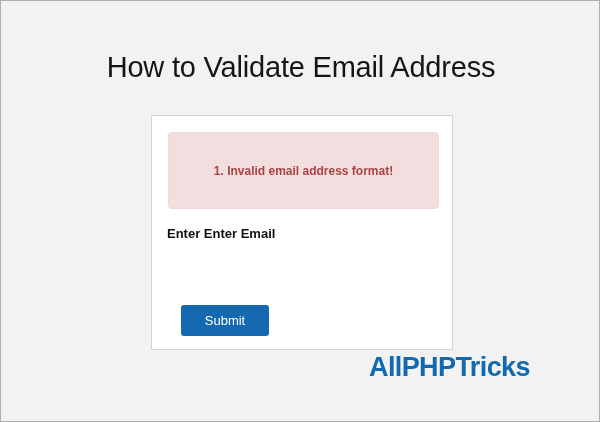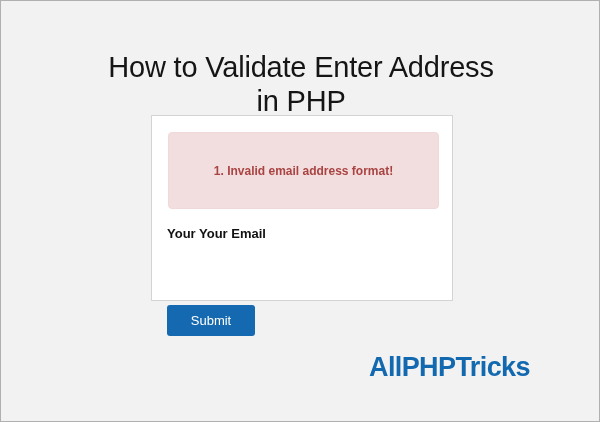--- a/index.html
+++ b/index.html
@@ -40,21 +40,21 @@
   .page-heading .line2 {
     display: block;
   }
 
   
   .form-card {
     position: absolute;
     left: 150px;
     top: 114px;
     width: 302px;
-    height: 186px;
+    height: 235px;
     box-sizing: border-box;
     background: #ffffff;
     border: 1px solid #d4d4d4;
   }
 
   
   .alert-danger {
     position: absolute;
     left: 16px;
     top: 16px;
@@ -100,21 +100,21 @@
     padding: 0 7px;
     outline: none;
   }
   .email-input::placeholder {
     color: #8a8a8a;
     opacity: 1;
   }
 
   .submit-button {
     position: absolute;
-    left: 15px;
+    left: 29px;
     top: 189px;
     width: 88px;
     height: 31px;
     box-sizing: border-box;
     background: #1569b0;
     border: none;
     border-radius: 3px;
     color: #ffffff;
     font-family: "Liberation Sans", sans-serif;
     font-size: 13px;
@@ -149,29 +149,28 @@
     color: #2b2b2b;
     white-space: nowrap;
   }
 </style>
 </head>
 <body>
 
 <div id="page-frame">
 
   <h1 class="page-heading">
-    <span>How to Validate Enter Address</span>
-    <span class="line2">in PHP</span>
+    <span>How to Validate Email Address</span>
   </h1>
 
   <div class="form-card">
 
     <div class="alert-danger">1. Invalid email address format!</div>
 
-    <label class="form-label">Your Your Email</label>
+    <label class="form-label">Enter Enter Email</label>
 
 
     <button class="submit-button">Submit</button>
 
   </div>
 
   <div class="site-logo">
     <div class="logo-wordmark">AllPHPTricks</div>
   </div>
 

